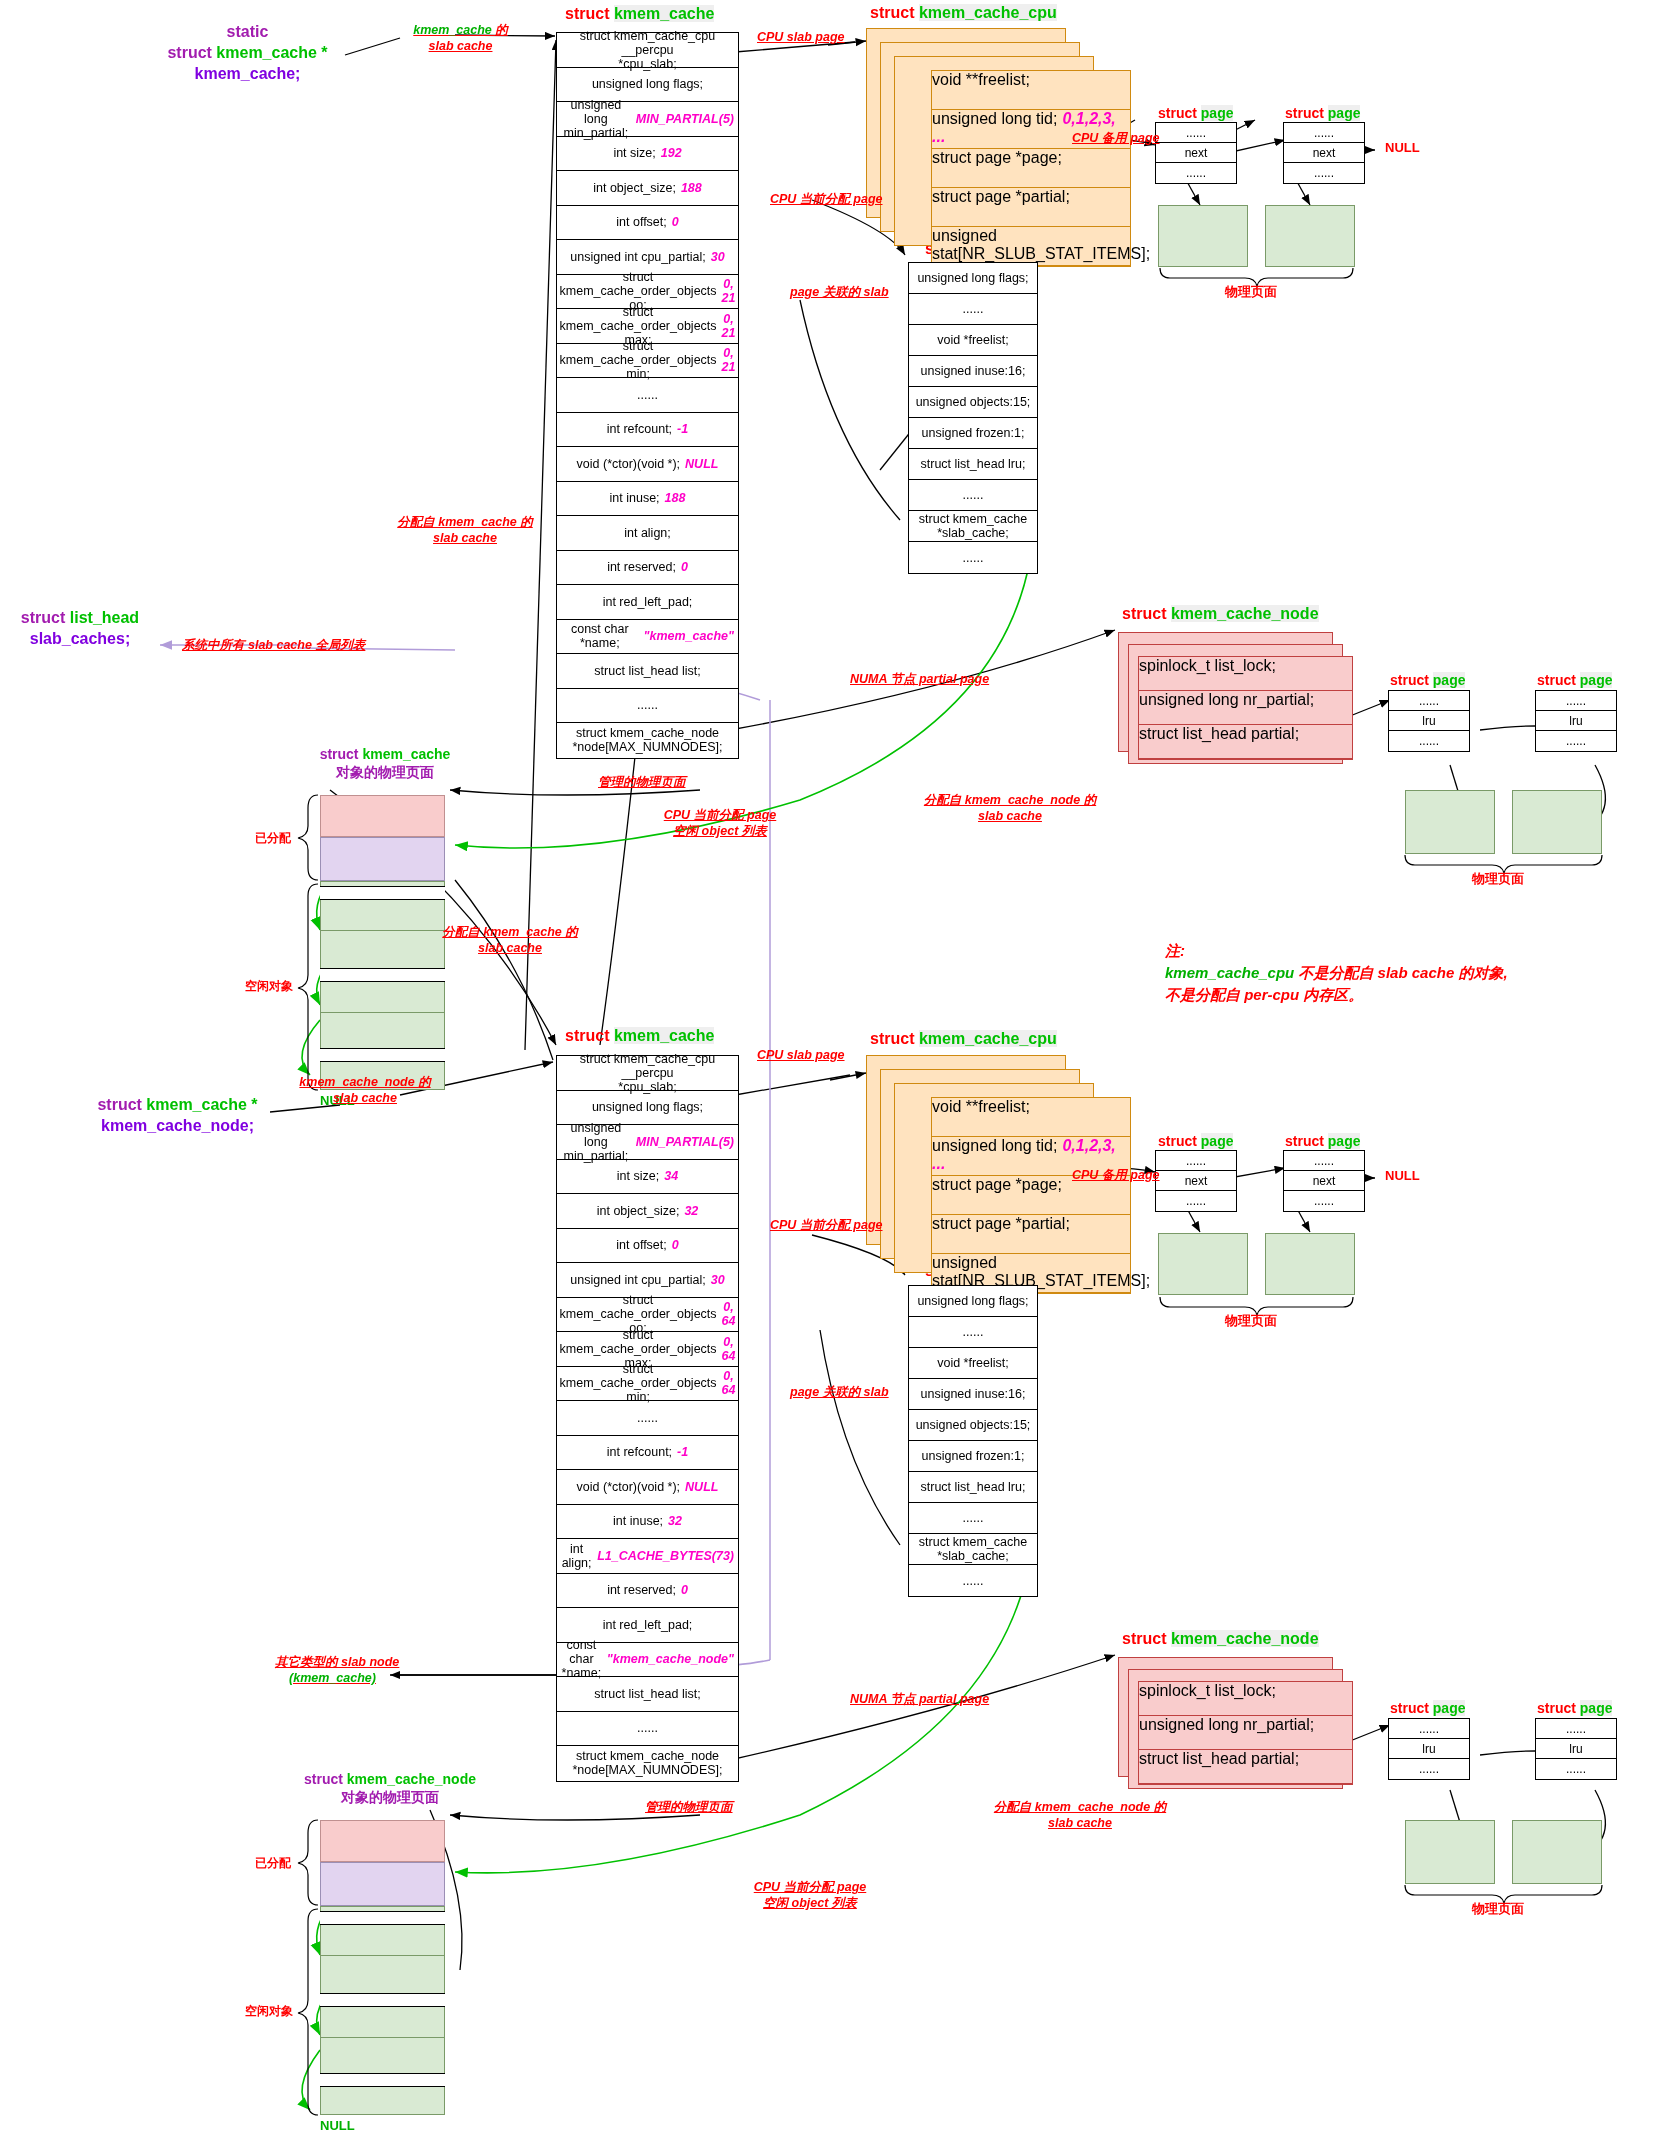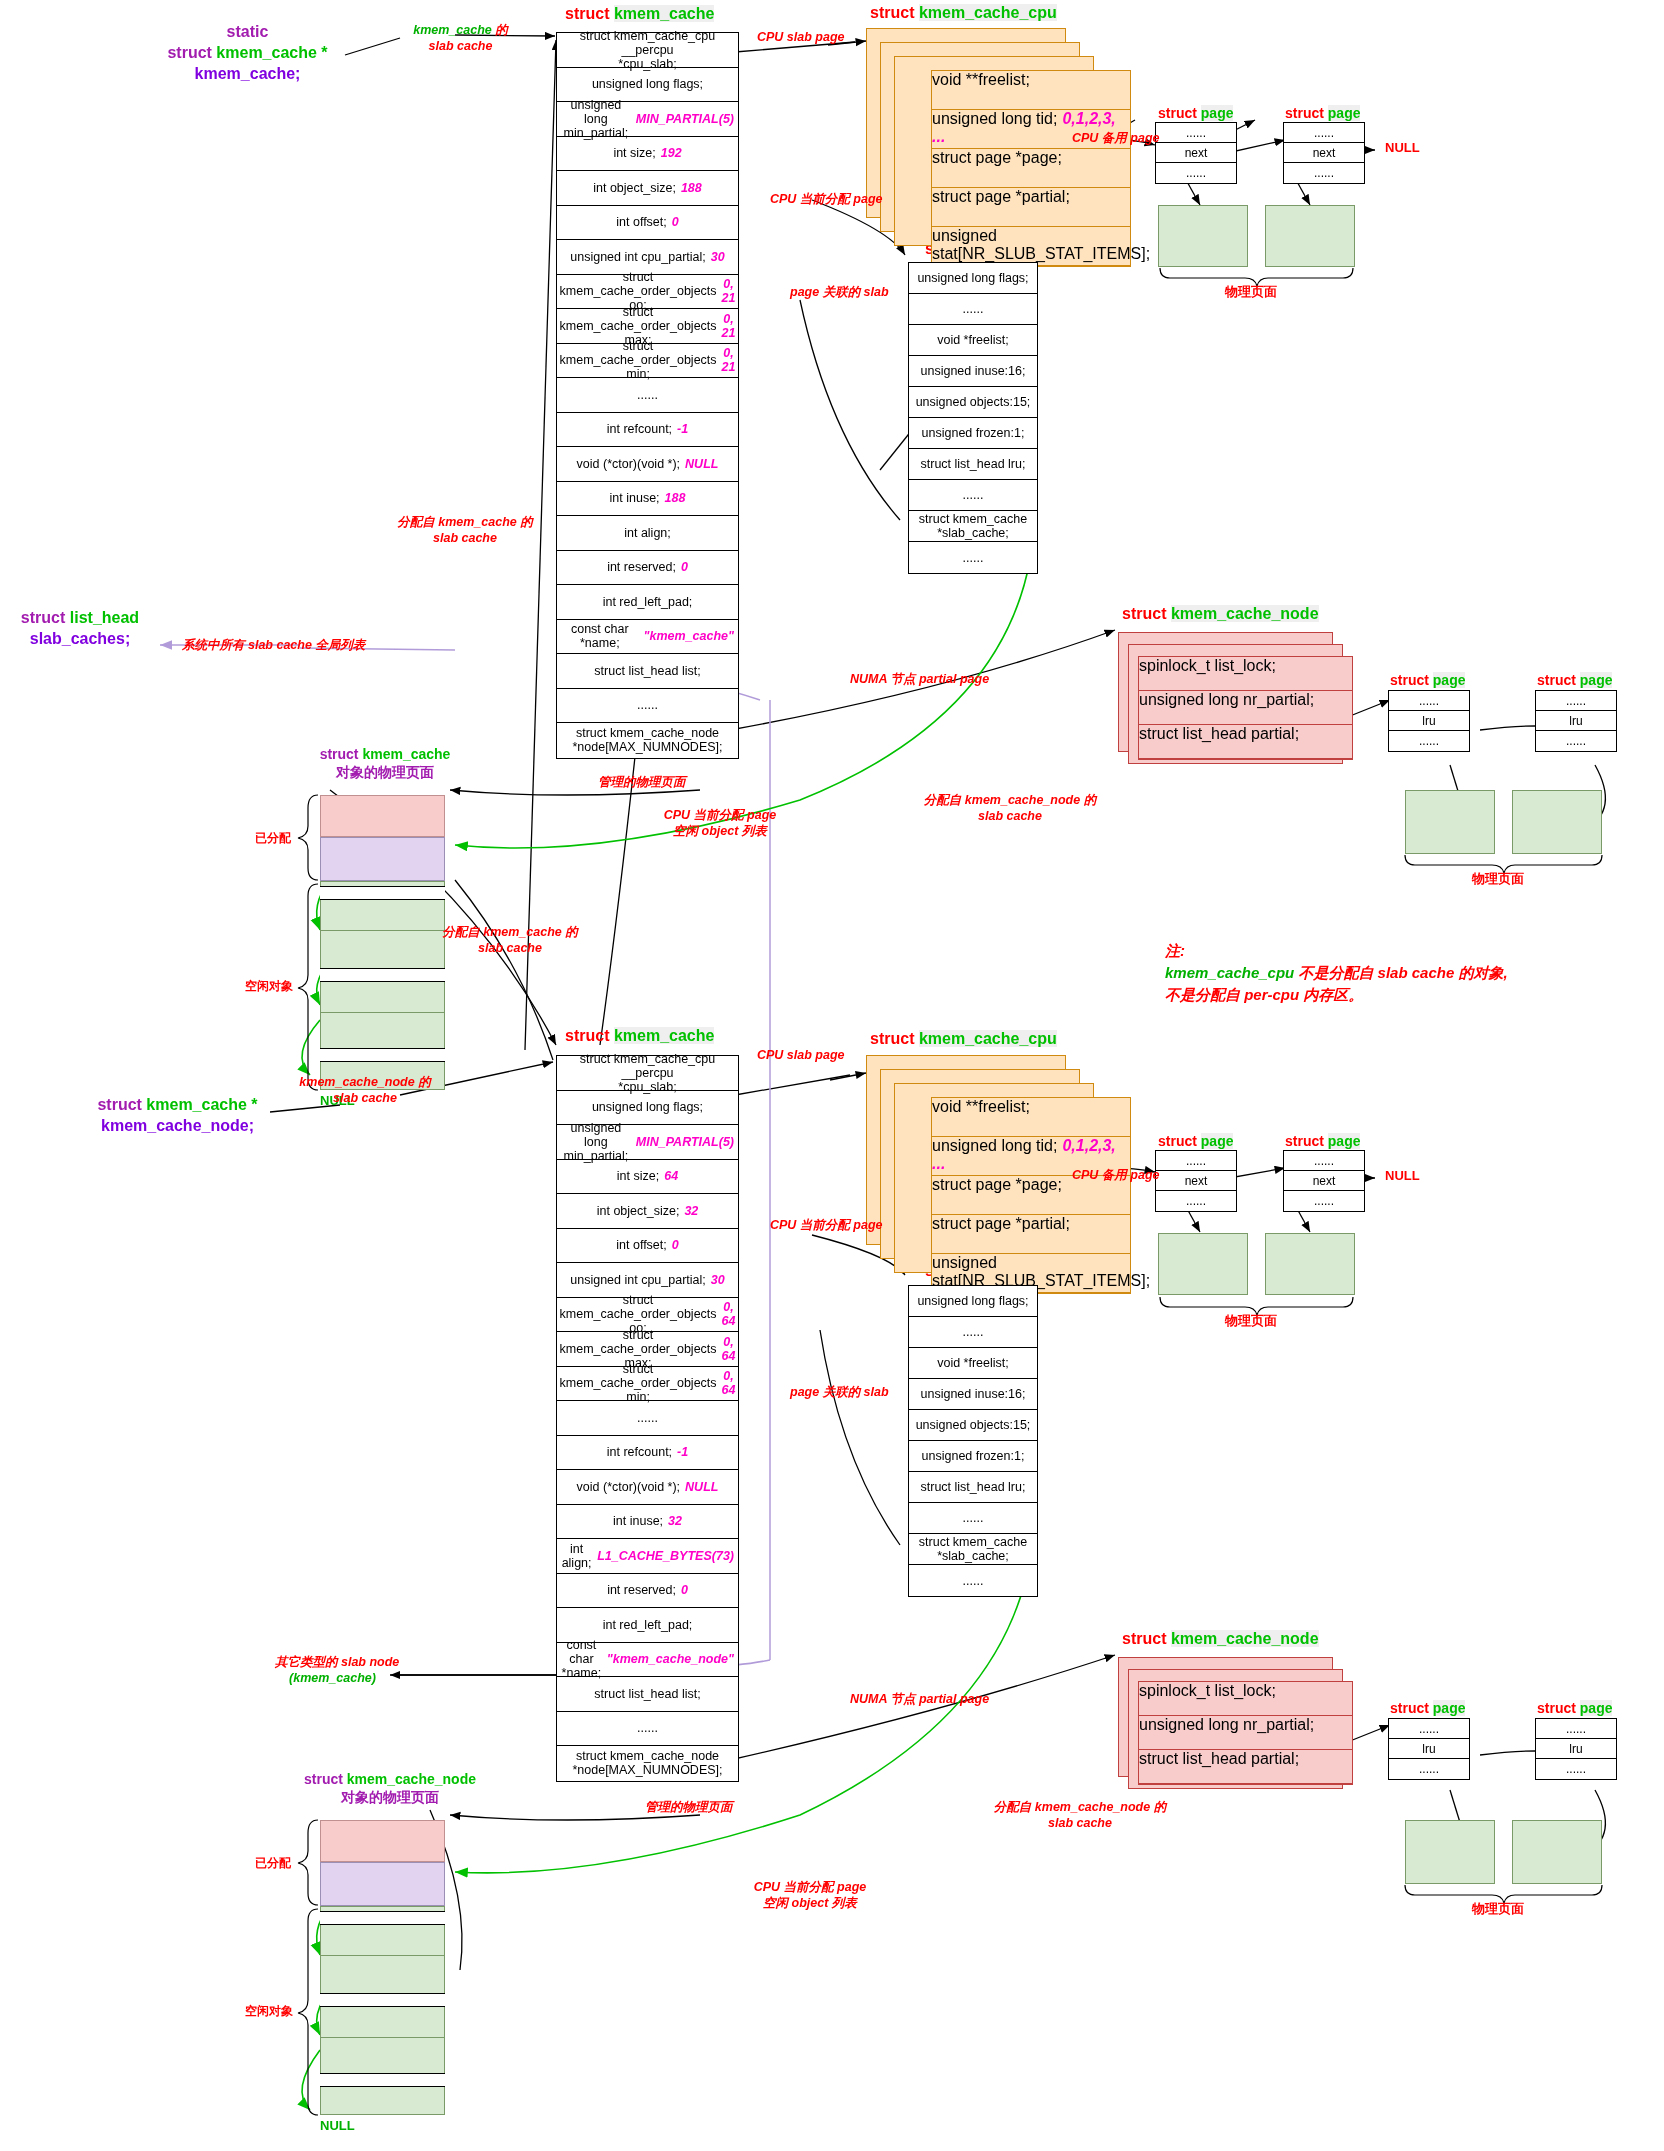--- a/index.html
+++ b/index.html
@@ -26,21 +26,21 @@
   .nodetbl{position:absolute;background:#f9cccc;border:1.5px solid #c04040;box-sizing:border-box;}
   .nodetbl .row{border-bottom:1.5px solid #c04040;}
   
   .pbox{position:absolute;border:1.5px solid #000;background:#fff;box-sizing:border-box;}
   .pbox .row{border-bottom:1.5px solid #000;box-sizing:border-box;display:flex;
              align-items:center;justify-content:center;font-size:12px;}
   .pbox .row:last-child{border-bottom:none;}
   .green{position:absolute;background:#d9ead3;border:1px solid #7a9a68;box-sizing:border-box;}
   
   .ann{position:absolute;font-size:12.5px;font-style:italic;font-weight:bold;color:#f00;
-       text-align:center;line-height:1.25;white-space:nowrap;}
+       text-align:center;line-height:1.25;white-space:nowrap;text-decoration:underline;}
   .ann .g{color:#00b000;}
   .decl{position:absolute;font-size:16px;font-weight:bold;text-align:center;line-height:1.3;
         white-space:nowrap;}
   .decl .r{color:#a21caf;} .decl .g{color:#00c000;} .decl .p{color:#8000e0;}
   .note{position:absolute;font-size:15px;font-weight:bold;font-style:italic;line-height:1.45;
         white-space:nowrap;}
   .note .r{color:#f00;} .note .g{color:#00b000;}
   .cn{position:absolute;font-size:13px;font-weight:bold;color:#f00;white-space:nowrap;text-align:center;}
   .lbl{position:absolute;font-size:12px;color:#f00;font-weight:bold;white-space:nowrap;}
   svg.ov{position:absolute;left:0;top:0;width:1664px;height:2151px;pointer-events:none;}
@@ -309,21 +309,21 @@
       </div>
       <div class="row" style="height: 34.5px;">
         <span>unsigned long flags;</span>
       </div>
       <div class="row" style="height: 34.5px;">
         <span>unsigned long min_partial;</span>
         <span class="val">MIN_PARTIAL(5)</span>
       </div>
       <div class="row" style="height: 34.5px;">
         <span>int size;</span>
-        <span class="val">64</span>
+        <span class="val">34</span>
       </div>
       <div class="row" style="height: 34.5px;">
         <span>int object_size;</span>
         <span class="val">32</span>
       </div>
       <div class="row" style="height: 34.5px;">
         <span>int offset;</span>
         <span class="val">0</span>
       </div>
       <div class="row" style="height: 34.5px;">

